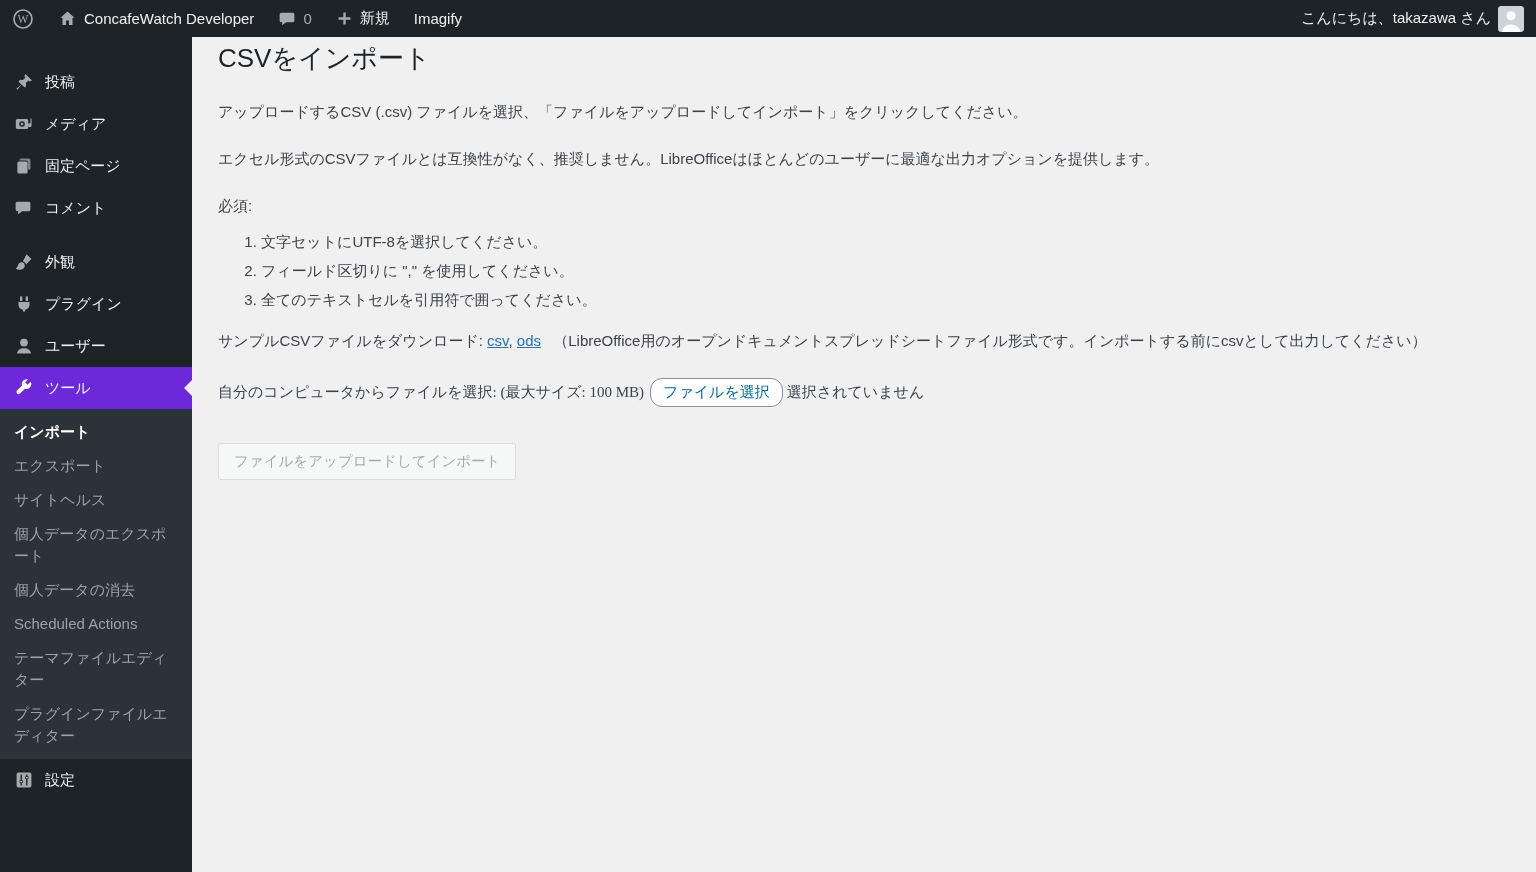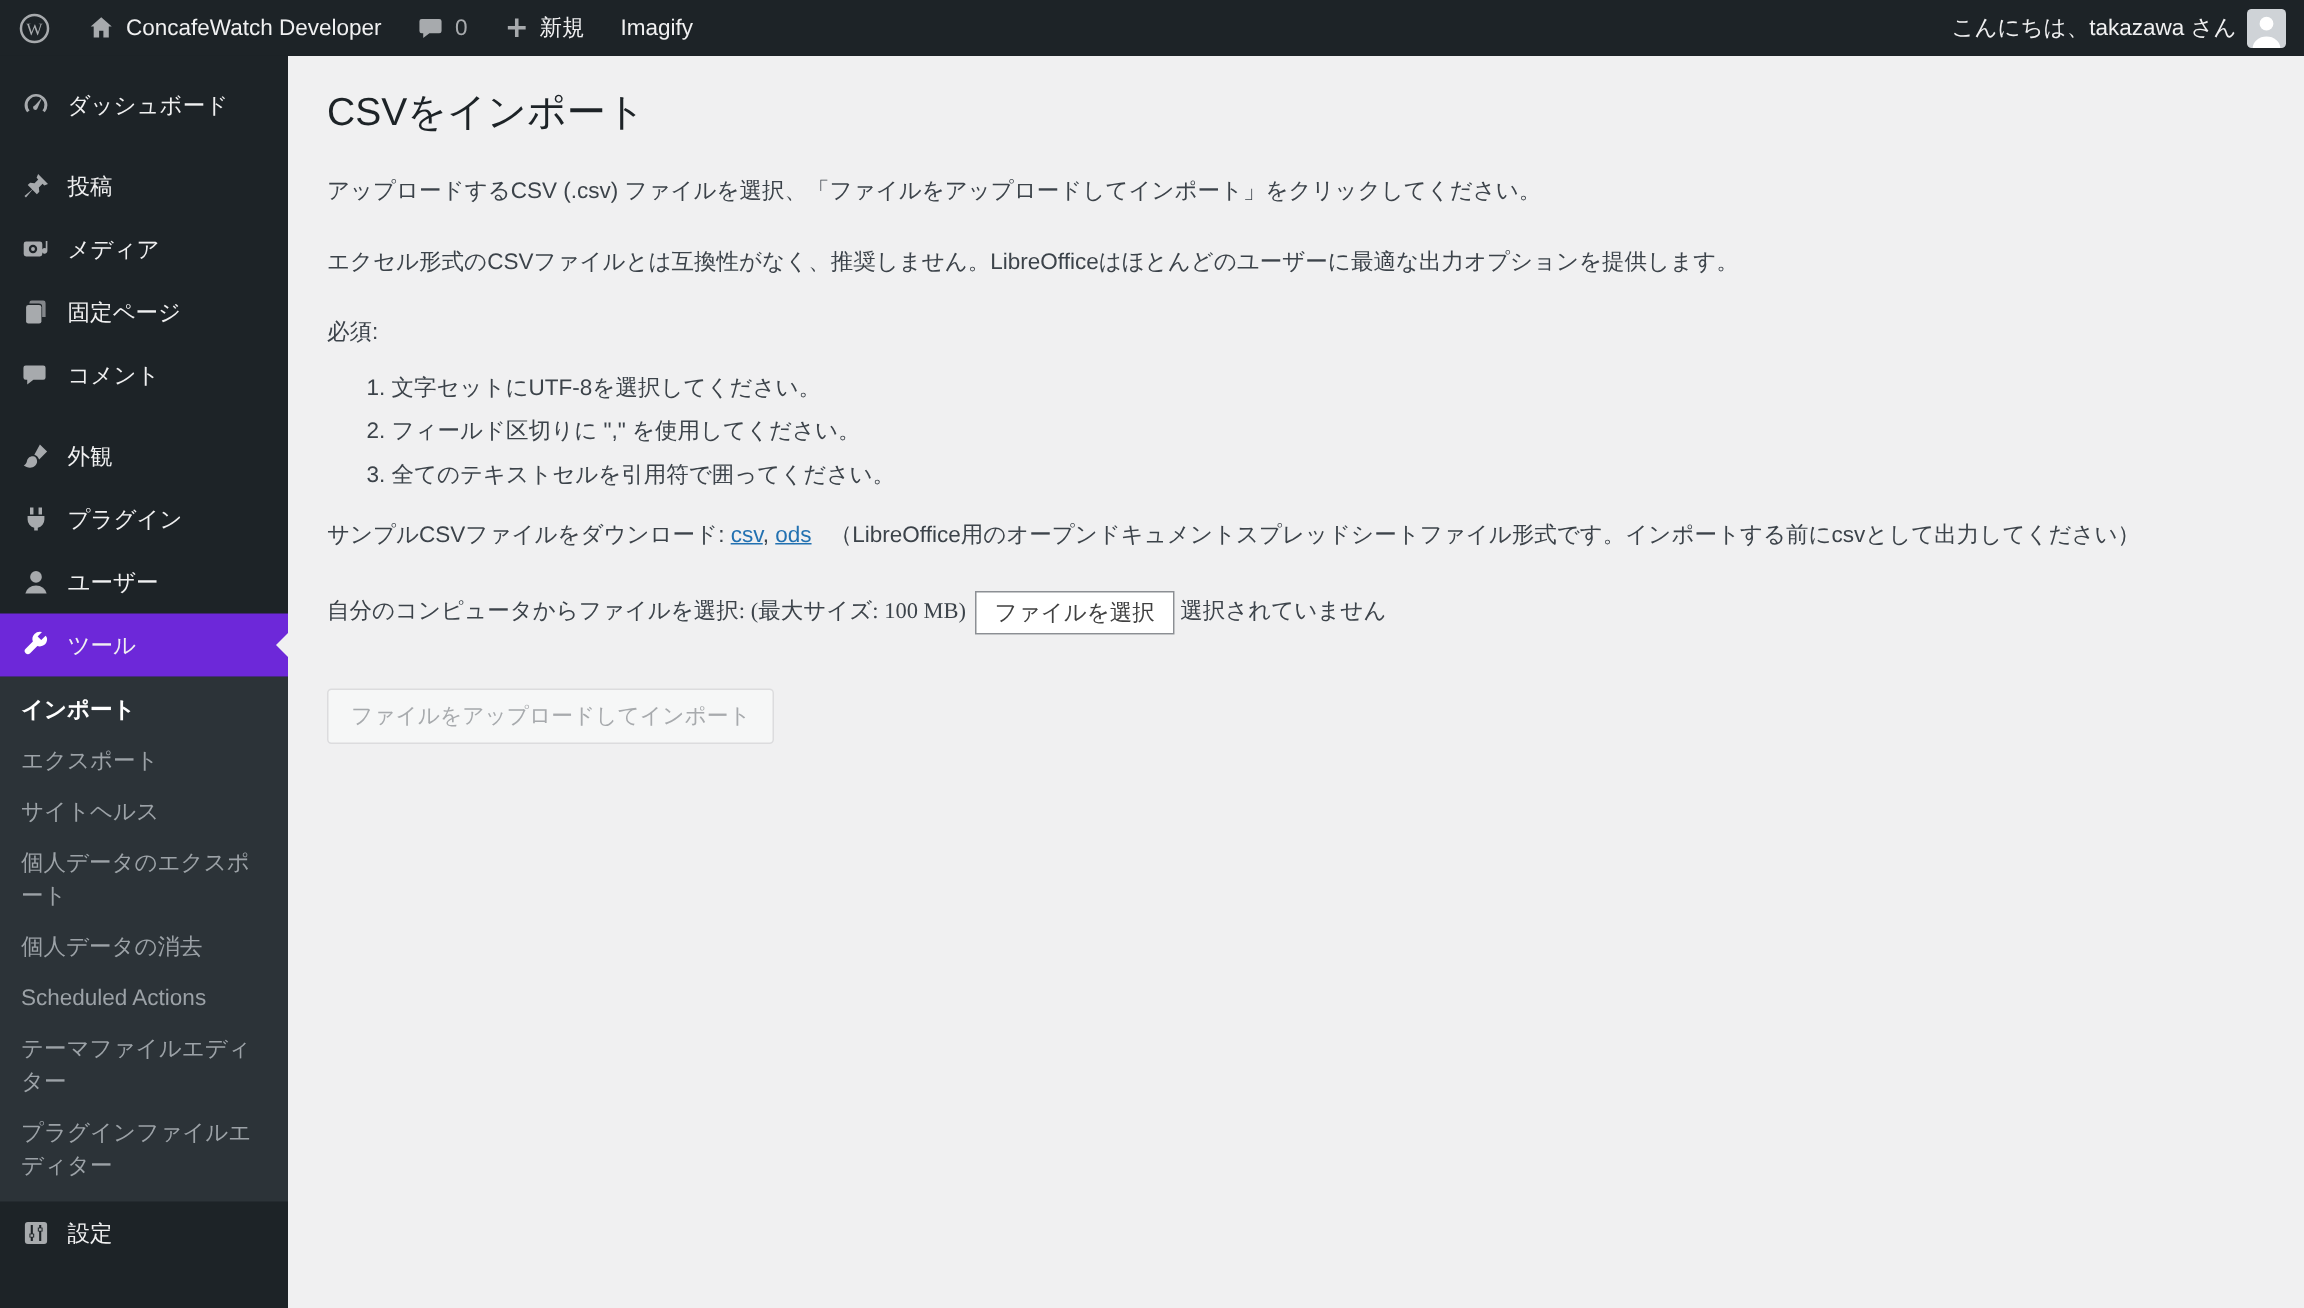--- a/index.html
+++ b/index.html
@@ -44,38 +44,38 @@
   .submenu{
     list-style:none; background:#2c3338; padding:6px 0;
   }
   .submenu li{
     padding:6px 24px 6px 14px; line-height:22px;
     color:#9ca2a7; cursor:pointer;
   }
   .submenu li.current{ color:#ffffff; font-weight:bold; }
 
   
-  .content{ margin-left:192px; padding:22px 26px; }
+  .content{ margin-left:192px; padding:6px 26px; }
   .content h1{
     font-size:26px; font-weight:400; color:#1d2327; line-height:1.2;
   }
   .content p{ font-size:15px; line-height:1.45; }
   .p-intro{ margin-top:27px; }
   .p-excel{ margin-top:25px; }
   .p-required{ margin-top:25px; }
   ol.reqs{ margin:17px 0 0; padding-left:43px; font-size:15px; }
   ol.reqs li{ margin-bottom:10px; }
   .p-sample{ margin-top:20px; }
   .p-sample a{ color:#2271b1; text-decoration:underline; cursor:pointer; }
   .note-gap{ margin-left:8px; }
   .p-filerow{ margin-top:26px; display:flex; align-items:center;font-family:Liberation Serif, serif; }
   .file-btn{
     margin:0 4px 0 6px; font-size:15px; font-family:inherit;
-    padding:4px 12px; background:#ffffff; color:#404040;
-    border:1px solid #8c8f94; border-radius:0; cursor:pointer;
+    padding:4px 12px; background:#ffffff; color:#0369a1;
+    border:1px solid #8c8f94; border-radius:12px; cursor:pointer;
   }
   .upload-btn{
     margin-top:36px; font-size:14.5px; font-family:inherit;
     padding:8px 15px; background:#f6f7f7; color:#a7aaad;
     border:1px solid #dcdcde; border-radius:3px; cursor:default;
   }
   svg{ display:block; }
 </style>
 </head>
 <body>
@@ -127,29 +127,20 @@
           <circle cx="13" cy="9.8" r="4.6" fill="#ffffff"></circle>
           <path d="M3.8 26a9.2 7.6 0 0 1 18.4 0z" fill="#ffffff"></path>
         </svg>
       </span>
     </div>
   </div>
 </div>
 
 <div class="sidebar">
   <ul class="menu">
-    <li class="menu-item">
-      <span class="ico">
-        <svg width="20" height="20" viewBox="0 0 20 20" fill="currentColor">
-          <path d="M10 2.6a7.6 7.6 0 0 0-7.6 7.6c0 1.8.6 3.4 1.7 4.7l1.6-1.3a5.6 5.6 0 1 1 8.6 0l1.6 1.3a7.6 7.6 0 0 0 1.7-4.7A7.6 7.6 0 0 0 10 2.6z"></path>
-          <path d="M9.2 10.3 14 5.2l-3 6.9a1.5 1.5 0 1 1-1.8-1.8z"></path>
-        </svg>
-      </span>
-      <span>ダッシュボード</span>
-    </li>
     <li class="menu-sep"></li>
     <li class="menu-item">
       <span class="ico">
         <svg width="20" height="20" viewBox="0 0 20 20" fill="currentColor">
           <path d="M11.4 2 18 8.6l-2.5 1-1.1-1.1-2.5 2.5.3 2.9-1.6 1.6-3-3-4.3 5.2-1-1 5.2-4.3-3-3L6.1 7.8l2.9.3 2.5-2.5-1.1-1.1z"></path>
         </svg>
       </span>
       <span>投稿</span>
     </li>
     <li class="menu-item">

